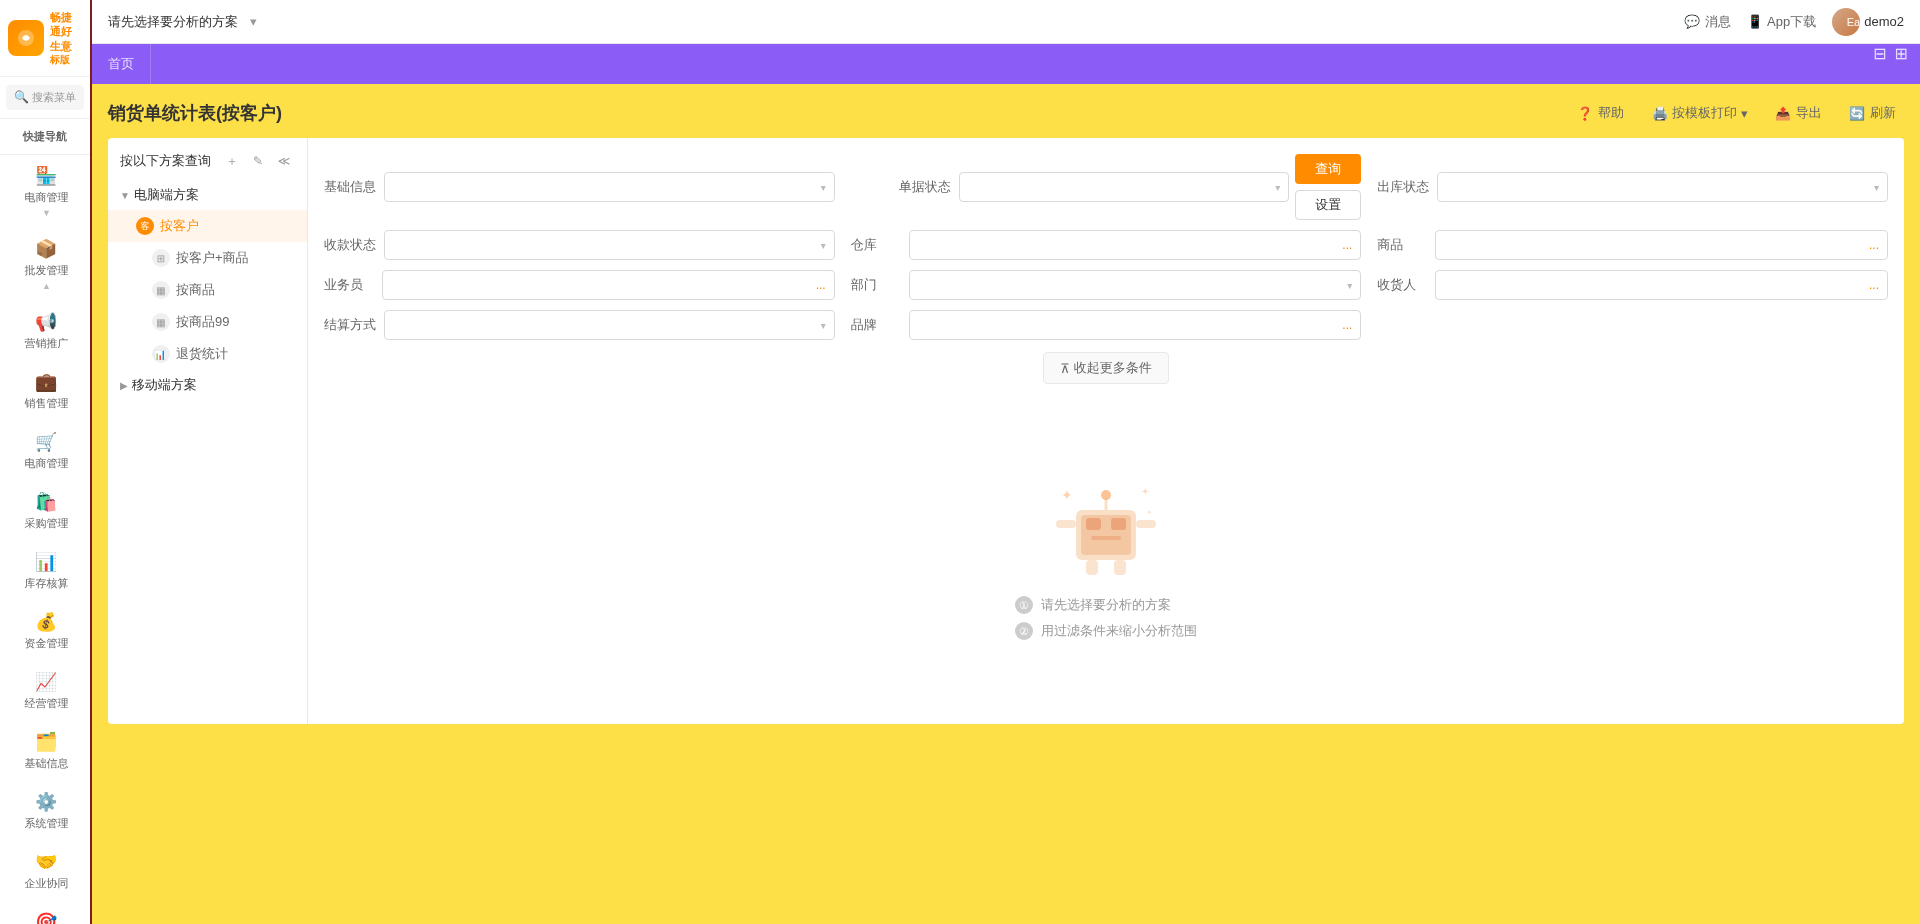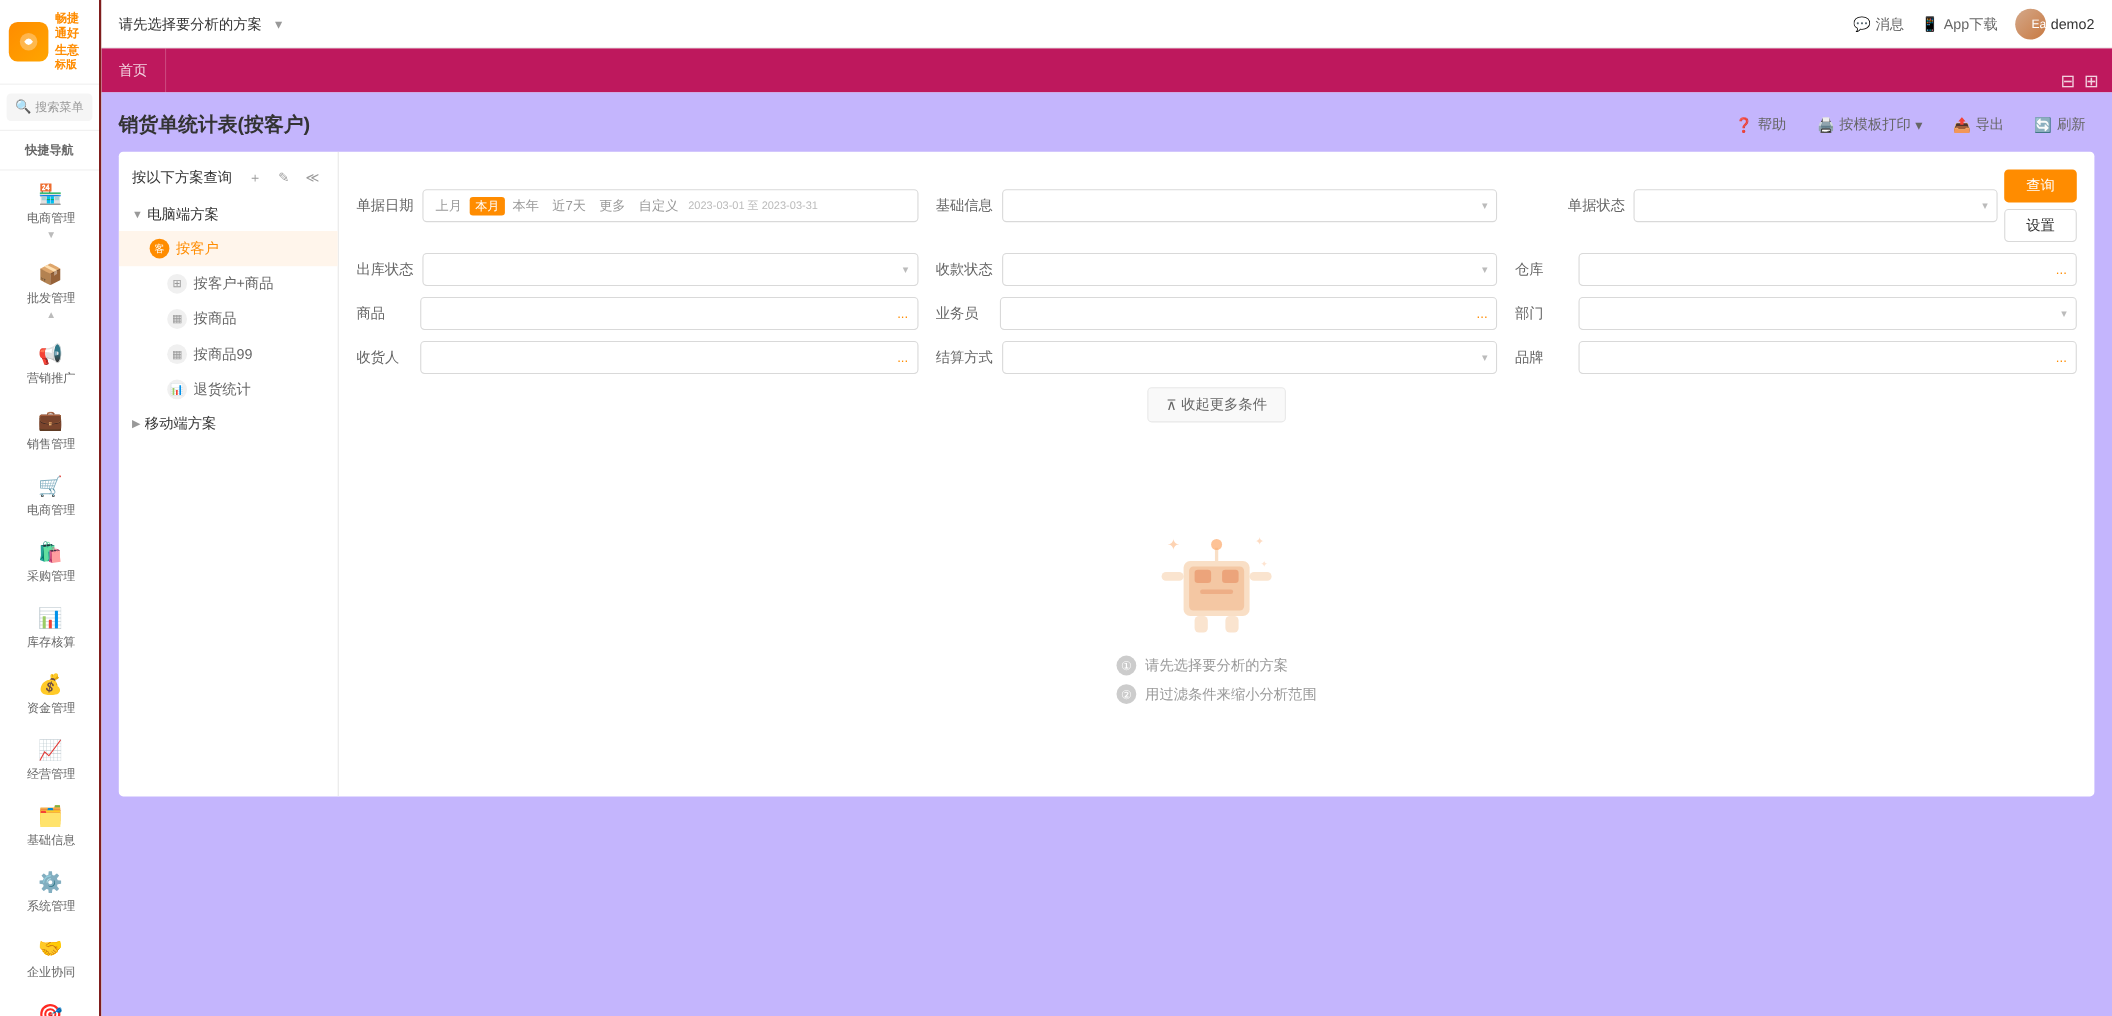--- a/index.html
+++ b/index.html
@@ -26,29 +26,29 @@
     .top-header { height: 44px; background: #fff; display: flex; align-items: center; justify-content: space-between; padding: 0 16px; border-bottom: 1px solid #e8e8e8; }
     .top-header-left { display: flex; align-items: center; gap: 8px; }
     .breadcrumb-text { font-size: 13px; color: #333; }
     .breadcrumb-arrow { color: #999; margin: 0 4px; }
     .top-header-right { display: flex; align-items: center; gap: 16px; }
     .header-action { display: flex; align-items: center; gap: 4px; font-size: 13px; color: #666; cursor: pointer; }
     .user-avatar { width: 28px; height: 28px; border-radius: 50%; background: linear-gradient(135deg, #d4a88a, #c87941); display: flex; align-items: center; justify-content: flex-end; color: white; font-size: 11px; }
     .user-name { font-size: 13px; color: #333; }
 
     
-    .tab-bar { height: 40px; background: #be185d; display: flex; align-items: flex-end; padding: 0; }
+    .tab-bar { height: 40px; background: #8b5cf6; display: flex; align-items: flex-start; padding: 0; }
     .tab { display: flex; align-items: center; gap: 6px; padding: 0 16px; height: 40px; cursor: pointer; font-size: 13px; color: rgba(255,255,255,0.8); border-right: 1px solid rgba(255,255,255,0.2); }
     .tab.active { background: #fff; color: #333; }
     .tab-close { width: 16px; height: 16px; border-radius: 50%; display: flex; align-items: center; justify-content: center; font-size: 10px; cursor: pointer; }
     .tab-window-controls { margin-left: auto; display: flex; align-items: center; gap: 8px; padding: 0 12px; }
     .window-btn { color: rgba(255,255,255,0.8); cursor: pointer; font-size: 16px; background: none; border: none; }
 
     
-    .page-content { flex: 1; overflow-y: auto; padding: 16px; background: #c4b5fd; }
+    .page-content { flex: 1; overflow-y: auto; padding: 16px; background: #fde047; }
 
     
     .page-header { display: flex; align-items: center; justify-content: space-between; margin-bottom: 12px; }
     .page-title { font-size: 18px; font-weight: bold; color: #333; }
     .page-actions { display: flex; align-items: center; gap: 12px; }
     .action-btn { display: flex; align-items: center; gap: 4px; font-size: 13px; color: #666; cursor: pointer; background: none; border: none; padding: 4px 8px; border-radius: 4px; }
     .action-btn-primary { background: #ff8c00; color: white; border: none; padding: 6px 20px; border-radius: 4px; font-size: 13px; cursor: pointer; }
     .action-btn-secondary { background: white; color: #333; border: 1px solid #d9d9d9; padding: 6px 16px; border-radius: 4px; font-size: 13px; cursor: pointer; }
 
     
@@ -282,32 +282,20 @@
             <span style="color:#999;font-size:10px;">▶</span>
             <span>移动端方案</span>
           </div>
         </div>
       </div>
 
       <div class="right-panel">
 
         <div style="display:grid;grid-template-columns:1fr 1fr 1fr;gap:10px 16px;margin-bottom:12px;align-items:center;">
 
-          <div class="filter-item">
-            <span class="filter-label">单据日期</span>
-            <div style="flex:1;display:flex;align-items:center;border:1px solid #d9d9d9;border-radius:4px;height:30px;padding:0 6px;gap:2px;background:#fff;">
-              <button class="date-btn">上月</button>
-              <button class="date-btn active" style="background:#ff8c00;color:white;border-radius:3px;padding:1px 5px;font-size:11px;">本月</button>
-              <button class="date-btn">本年</button>
-              <button class="date-btn">近7天</button>
-              <button class="date-btn">更多</button>
-              <button class="date-btn">自定义</button>
-              <span style="font-size:10px;color:#bbb;margin-left:2px;">2023-03-01 至 2023-03-31</span>
-            </div>
-          </div>
 
           <div class="filter-item">
             <span class="filter-label">基础信息</span>
             <div style="flex:1;display:flex;align-items:center;justify-content:space-between;border:1px solid #d9d9d9;border-radius:4px;height:30px;padding:0 8px;background:#fff;cursor:pointer;">
               <span style="font-size:12px;color:#ccc;"></span>
               <span style="color:#bbb;font-size:10px;">▾</span>
             </div>
           </div>
 
           <div style="display:flex;align-items:center;gap:6px;">

